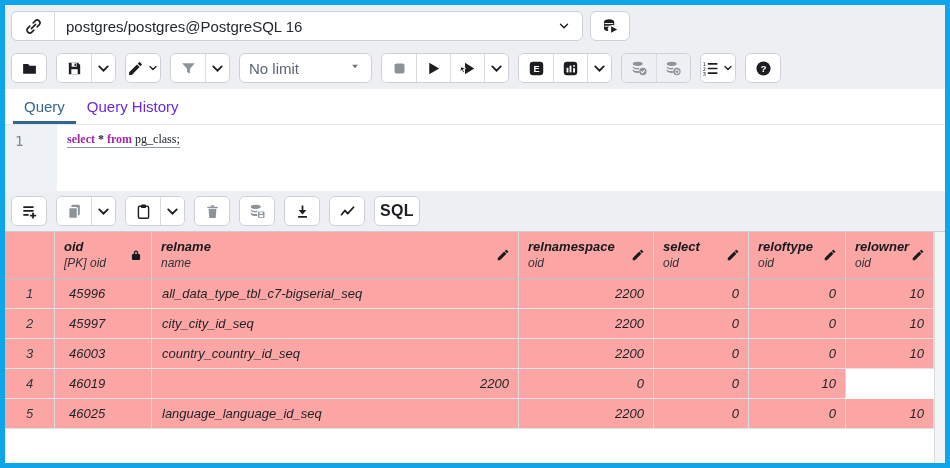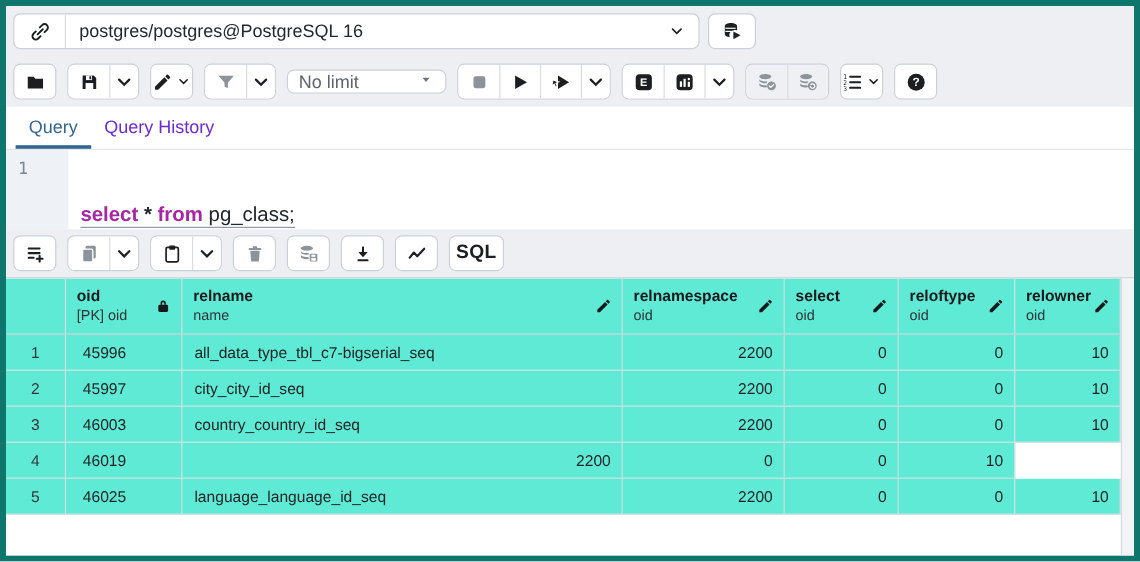--- a/index.html
+++ b/index.html
@@ -1,18 +1,18 @@
 <!DOCTYPE html>
 <html><head>
 <meta charset="utf-8">
 <style>
   html,body { margin:0; padding:0; background:#fff; }
   .app {
     box-sizing:border-box; width:950px; height:468px;
-    border:5px solid #0f766e; background:#edeff3;
+    border:5px solid #0ea5e9; background:#edeff3;
     font-family:"Liberation Sans", sans-serif;
     display:flex; flex-direction:column; overflow:hidden;
     color:#1e2226;
   }
   
   .connbar { flex:0 0 42px; display:flex; align-items:center; padding:0 6px; gap:7px; }
   .conn-select {
     box-sizing:border-box; height:30px; width:572px; background:#fff;
     border:1px solid #ccd1d8; border-radius:6px; display:flex; align-items:center;
   }
@@ -34,47 +34,47 @@
   .btn-group.grp-muted .tbtn { background:#eef0f3; }
   .tbtn { min-width:34px; padding:0; border:none; background:#fff; display:flex; align-items:center; justify-content:center; gap:3px; cursor:pointer; }
   .tbtn + .tbtn { border-left:1px solid #d9dde1; }
   .tbtn.narrow { min-width:24px; }
   .tbtn .icn { display:flex; }
   .tbtn svg { width:17px; height:17px; color:#1c1e21; }
   .tbtn.disabled svg { color:#8d939b; }
   .tbtn .chev-inline svg { width:12px; height:12px; }
   .tbtn .tlabel { font-size:16px; font-weight:bold; color:#1c1e21; padding:0 5px; letter-spacing:0.3px; }
   .limit-select {
-    box-sizing:border-box; height:20px; width:133px; background:#fff; border:1px solid #ccd1d8;
+    box-sizing:border-box; height:30px; width:133px; background:#fff; border:1px solid #ccd1d8;
     border-radius:6px; display:flex; align-items:center; padding:0 9px; cursor:pointer;
   }
   .limit-select .lv { flex:1; font-size:15px; color:#5b6572; }
   .limit-select svg { width:14px; height:14px; color:#6b7480; }
   
   .tabs { background:#fff; display:flex; padding-left:8px; border-bottom:1px solid #e4e7ea; }
   .qtabs { flex:0 0 35px; }
   .otabs { flex:0 0 37px; border-top:1px solid #d6dade; }
   .tab { display:flex; align-items:center; padding:0 11px; font-size:15px; color:#6d28d9; position:relative; cursor:pointer; }
   .tab.active { color:#326690; }
   .tab.active::after { content:""; position:absolute; left:0; right:0; bottom:0; height:3px; background:#326690; }
   
   .editor { flex:0 0 66px; background:#fff; display:flex; }
   .gutter { box-sizing:border-box; width:52px; background:#eef2f7; color:#7e8791;
     font-family:"DejaVu Sans Mono", monospace; font-size:14px; padding:8px 0 0 10px; }
-  .code { padding:7px 0 0 10px; font-family:Liberation Sans, sans-serif; font-size:17px; color:#20262c;margin-top:37px; }
+  .code { padding:7px 0 0 10px; font-family:Liberation Serif, serif; font-size:12px; color:#20262c; }
   .sql-line { border-bottom:1px solid #8e99a3; padding-bottom:1px; }
   .tok-keyword { color:#a626a4; font-weight:bold; }
   .tok-operator { font-weight:bold; color:#20262c; }
   
   .grid-wrap { flex:1; display:flex; background:#fff; border-top:1px solid #c9ced4; overflow:hidden; }
   .grid { flex:1; display:flex; flex-direction:column; }
   .grow { display:grid; grid-template-columns:50px 97px 1fr 135px 95px 97px 88px; }
   .ghead { height:46px; border-bottom:1px solid #bfc5cb; }
   .gdatarow { height:30px; }
-  .gc { box-sizing:border-box; border-right:1px solid #d8dbdf; display:flex; align-items:center; overflow:hidden; background:#5eead4; }
+  .gc { box-sizing:border-box; border-right:1px solid #d8dbdf; display:flex; align-items:center; overflow:hidden; background:#fca5a5;font-style:italic; }
   .gdatarow .gc { border-bottom:1px solid #e0e3e7; font-size:13px; color:#1e2225; }
   .gc.rownum { justify-content:center; color:#33383d; }
   .gc.al { justify-content:flex-start; padding-left:10px; }
   .gc.al-pad { justify-content:flex-start; padding-left:14px; }
   .gc.ar { justify-content:flex-end; padding-right:9px; }
   .ghead .gc { align-items:center; }
   .hcell { flex:1; display:flex; flex-direction:column; justify-content:center; padding-left:9px; line-height:1.25; }
   .hname { font-size:13px; font-weight:bold; color:#17191c; }
   .htype { font-size:12px; color:#2f3439; }
   .hicon { display:flex; padding-right:8px; }

